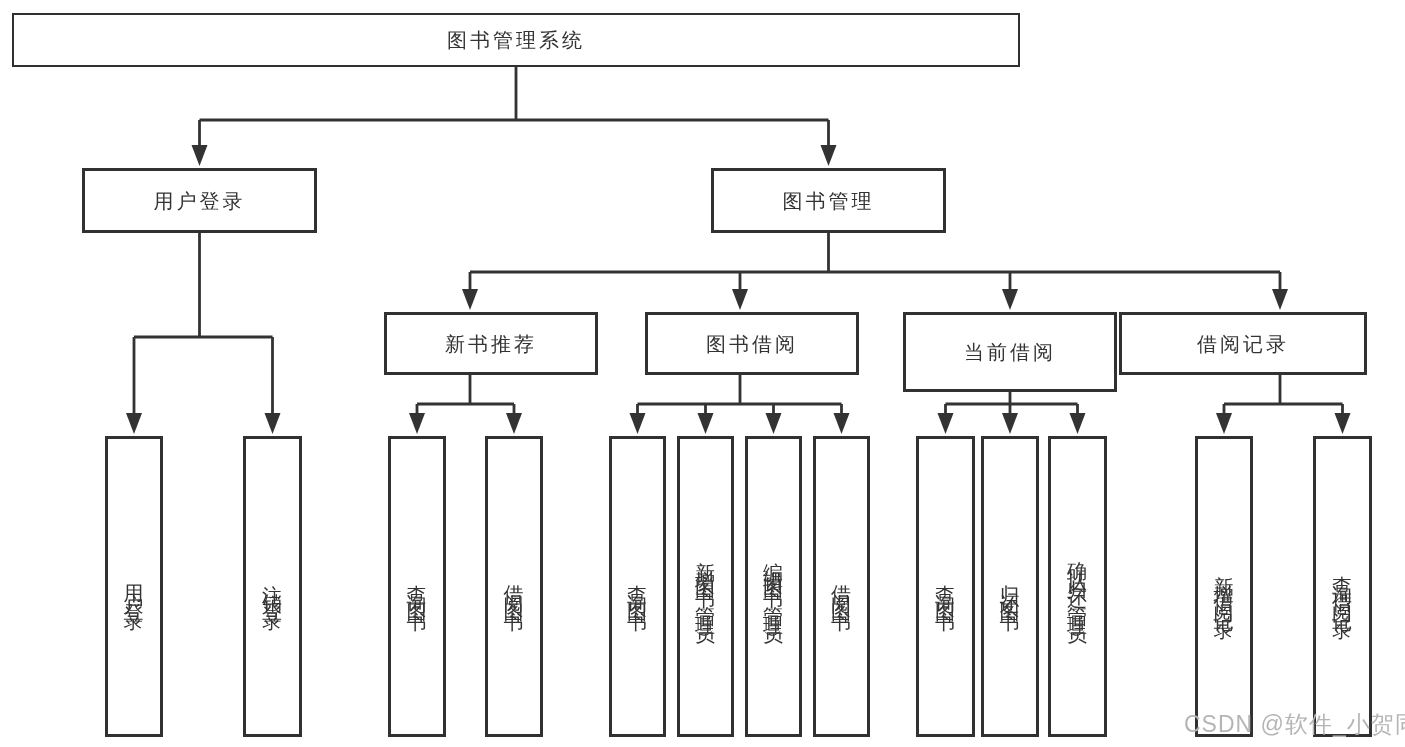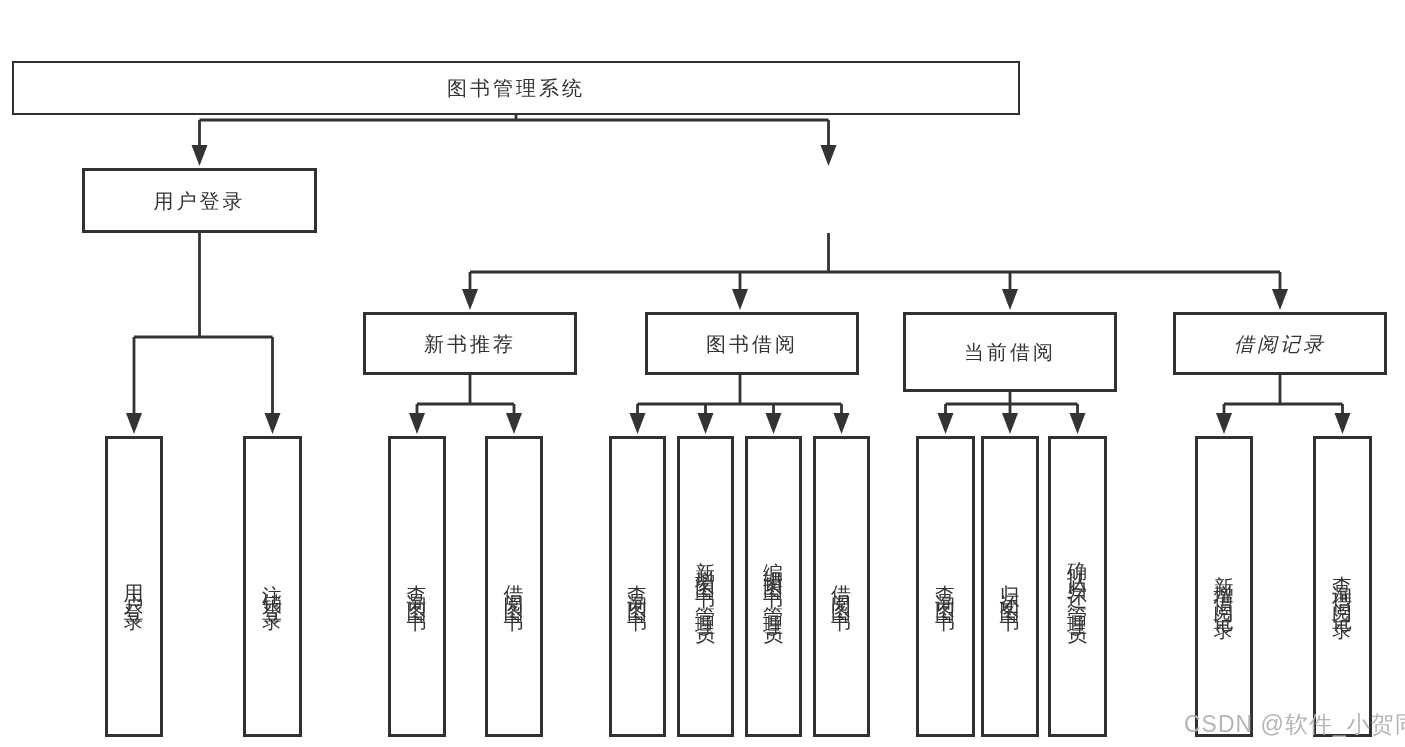--- a/index.html
+++ b/index.html
@@ -32,21 +32,21 @@
     background: #ffffff;
     display: flex;
     align-items: center;
     justify-content: center;
     color: #333333;
     font-size: 20px;
     letter-spacing: 3px;
     line-height: 1;
     z-index: 2;
   }
-  .box.root { border-width: 2px; margin-top: 48px; }
+  .box.root { border-width: 2px; }
   .vtext {
     writing-mode: vertical-rl;
     text-orientation: mixed;
     letter-spacing: 9px;
     font-size: 20px;
     line-height: 1;
     color: #333333;
   }
   .watermark {
     position: absolute;
@@ -97,25 +97,26 @@
     <path class="head" d="M937.5,413 h16 l-8,21 z"></path>
     <path class="head" d="M1002,413 h16 l-8,21 z"></path>
     <path class="head" d="M1069.5,413 h16 l-8,21 z"></path>
     <path class="head" d="M1216,413 h16 l-8,21 z"></path>
     <path class="head" d="M1334.5,413 h16 l-8,21 z"></path>
   </svg>
 
   <div class="box root" style="left:12px; top:13px; width:1008px; height:54px;">图书管理系统</div>
 
   <div class="box" style="left:82px; top:168px; width:235px; height:65px;">用户登录</div>
+  <div class="box" style="left:711px; top:168px; width:235px; height:65px;">图书管理</div>
 
-  <div class="box" style="left:363px; top:312px; width:214px; height:63px;">新书推荐</div>
+  <div class="box" style="left:384px; top:312px; width:214px; height:63px;">新书推荐</div>
   <div class="box" style="left:645px; top:312px; width:214px; height:63px;">图书借阅</div>
   <div class="box" style="left:903px; top:312px; width:214px; height:80px;">当前借阅</div>
-  <div class="box" style="left:1173px; top:312px; width:214px; height:63px;font-style:italic;">借阅记录</div>
+  <div class="box" style="left:1119px; top:312px; width:248px; height:63px;">借阅记录</div>
 
   <div class="box" style="left:105px; top:436px; width:58px; height:301px;">
     <div class="vtext">用户登录</div>
   </div>
   <div class="box" style="left:243px; top:436px; width:59px; height:301px;">
     <div class="vtext">注销登录</div>
   </div>
 
   <div class="box" style="left:388px; top:436px; width:58px; height:301px;">
     <div class="vtext">查询图书</div>

